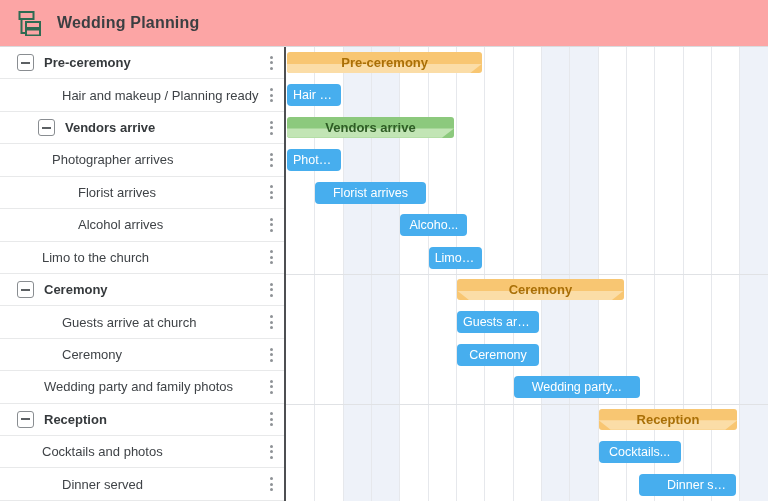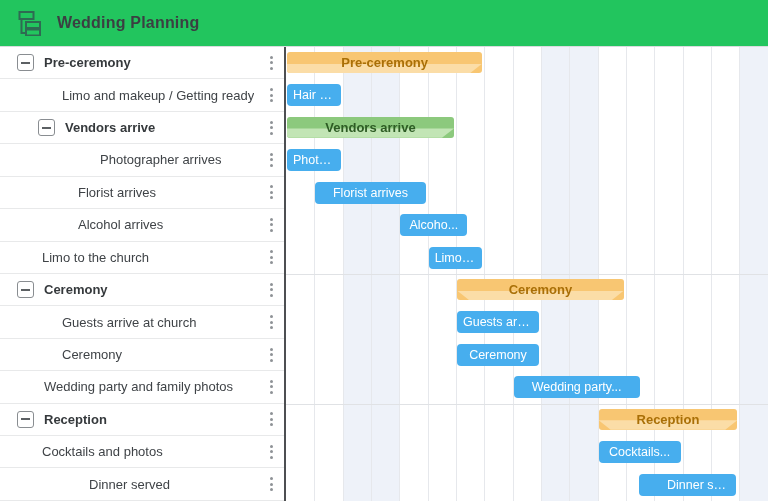--- a/index.html
+++ b/index.html
@@ -1,21 +1,21 @@
 <!DOCTYPE html>
 <html style="--orange: #f8c672; --orange-light: #fbdda7; --orange-text: #a96f07; --green: #8cc97d; --green-light: #c2e5b5; --green-text: #2d5c24; --blue: #47aeee; --weekend: #eef2f9;"><head>
 <meta charset="utf-8">
 <style>
   * { margin:0; padding:0; box-sizing:border-box; }
   html,body { background:#fff; }
   body { font-family:"Liberation Sans", sans-serif; }
   #app { position:relative; width:768px; height:501px; background:#fff; overflow:hidden; }
 
   
-  #header { position:relative; height:47px; border-bottom:1px solid #d9dbde; display:flex; align-items:center; padding-left:17px; background:#22c55e; }
+  #header { position:relative; height:47px; border-bottom:1px solid #d9dbde; display:flex; align-items:center; padding-left:17px; background:#fca5a5; }
   #header .logo { width:26px; height:26px; margin-right:14px; flex:0 0 auto; }
   #header h1 { font-size:16px; font-weight:700; color:#3b3f42; letter-spacing:.2px; }
 
   
   #body { position:absolute; top:47px; left:0; right:0; bottom:0; display:flex; }
   #task-list { position:relative; width:284px; flex:0 0 284px; background:#fff; }
   #divider { width:2px; flex:0 0 2px; background:#4d4f52; }
   #chart { position:relative; flex:1 1 auto; background:#fff; overflow:hidden; }
 
   
@@ -74,21 +74,21 @@
     <span class="kebab">
       <i></i>
             <i></i>
             <i></i>
     </span>
   </div>
 
   <div class="row task">
     <div class="row-content" style="padding-left: 62px;">
 
-      <span class="row-label">Limo and makeup / Getting ready</span>
+      <span class="row-label">Hair and makeup / Planning ready</span>
     </div>
     <span class="kebab">
       <i></i>
             <i></i>
             <i></i>
     </span>
   </div>
 
   <div class="row group">
     <div class="row-content" style="padding-left: 38px;">
@@ -98,21 +98,21 @@
       <span class="row-label">Vendors arrive</span>
     </div>
     <span class="kebab">
       <i></i>
             <i></i>
             <i></i>
     </span>
   </div>
 
   <div class="row task">
-    <div class="row-content" style="padding-left: 100px;">
+    <div class="row-content" style="padding-left: 52px;">
 
       <span class="row-label">Photographer arrives</span>
     </div>
     <span class="kebab">
       <i></i>
             <i></i>
             <i></i>
     </span>
   </div>
 
@@ -222,21 +222,21 @@
       <span class="row-label">Cocktails and photos</span>
     </div>
     <span class="kebab">
       <i></i>
             <i></i>
             <i></i>
     </span>
   </div>
 
   <div class="row task">
-    <div class="row-content" style="padding-left: 89px;">
+    <div class="row-content" style="padding-left: 62px;">
 
       <span class="row-label">Dinner served</span>
     </div>
     <span class="kebab">
       <i></i>
             <i></i>
             <i></i>
     </span>
   </div>
 </div>

